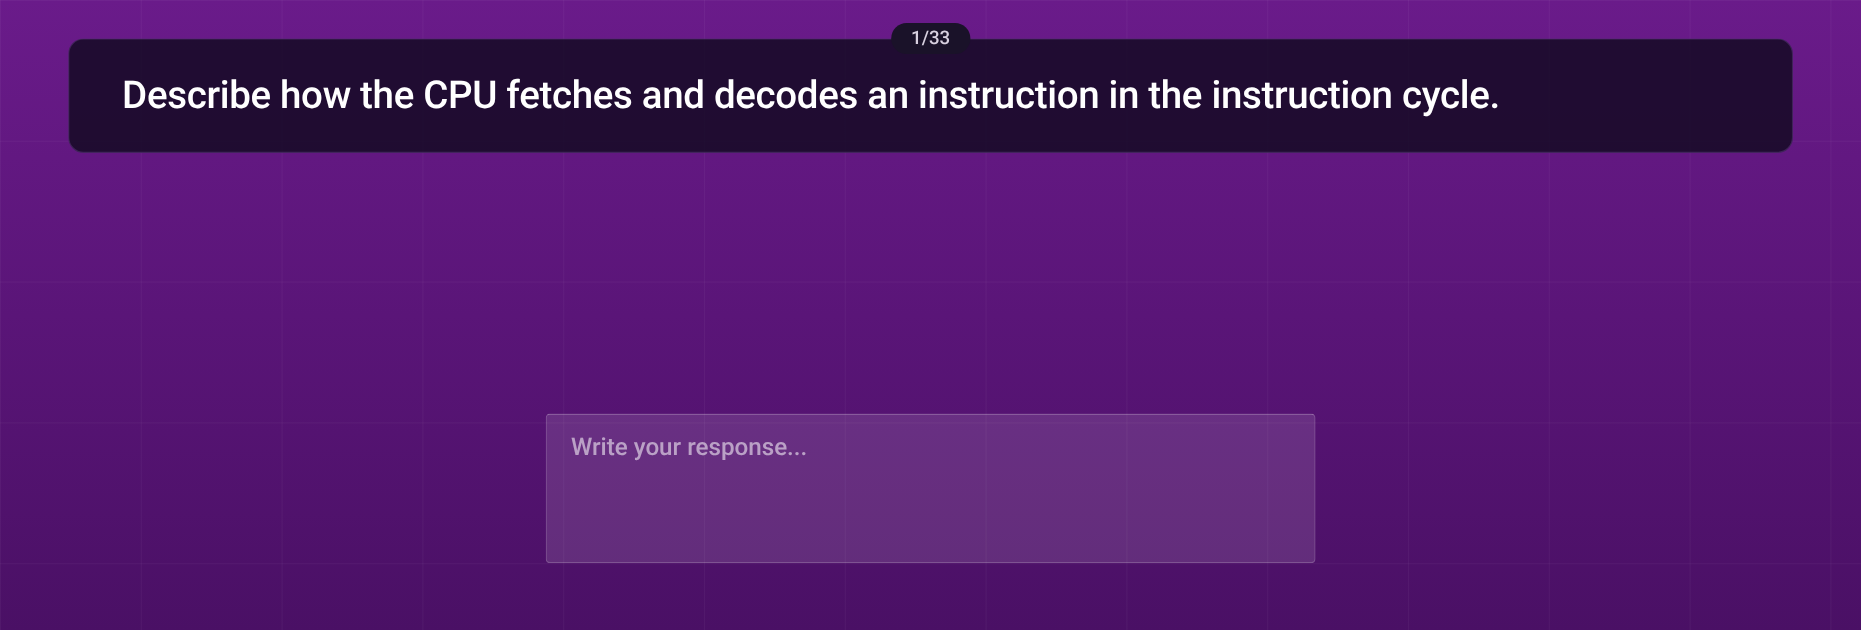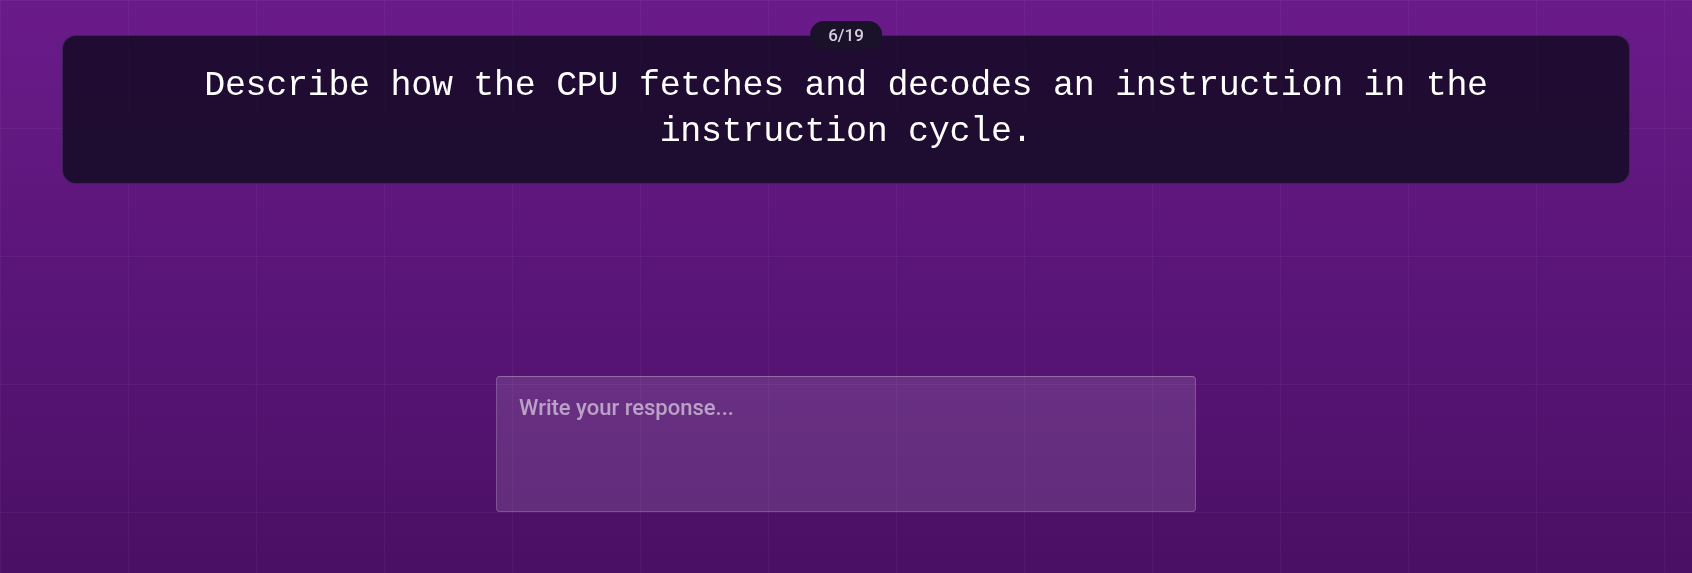--- a/index.html
+++ b/index.html
@@ -54,22 +54,20 @@
 
     .question-card {
       position: absolute;
       top: 35px;
       left: 62px;
       right: 62px;
       background: rgba(20, 10, 35, 0.85);
       border: 1px solid rgba(120, 80, 160, 0.35);
       border-radius: 14px;
       padding: 28px 48px;
-      text-align: center;
-      font-family: Liberation Mono, monospace;
     }
 
     .question-text {
       color: #ffffff;
       font-size: 35px;
       font-weight: 500;
       line-height: 1.3;
       letter-spacing: -0.3px;
     }
 
@@ -95,21 +93,21 @@
     .response-input::placeholder {
       color: rgba(255, 255, 255, 0.55);
       font-weight: 500;
     }
   </style>
 </head>
 <body>
 
 <div class="container">
 
-  <div class="progress-badge">6/19</div>
+  <div class="progress-badge">1/33</div>
 
   <div class="question-card">
     <div class="question-text">Describe how the CPU fetches and decodes an instruction in the instruction cycle.</div>
   </div>
 
   <textarea class="response-input" placeholder="Write your response..." style=""></textarea>
 
 </div>
 
 </body></html>

